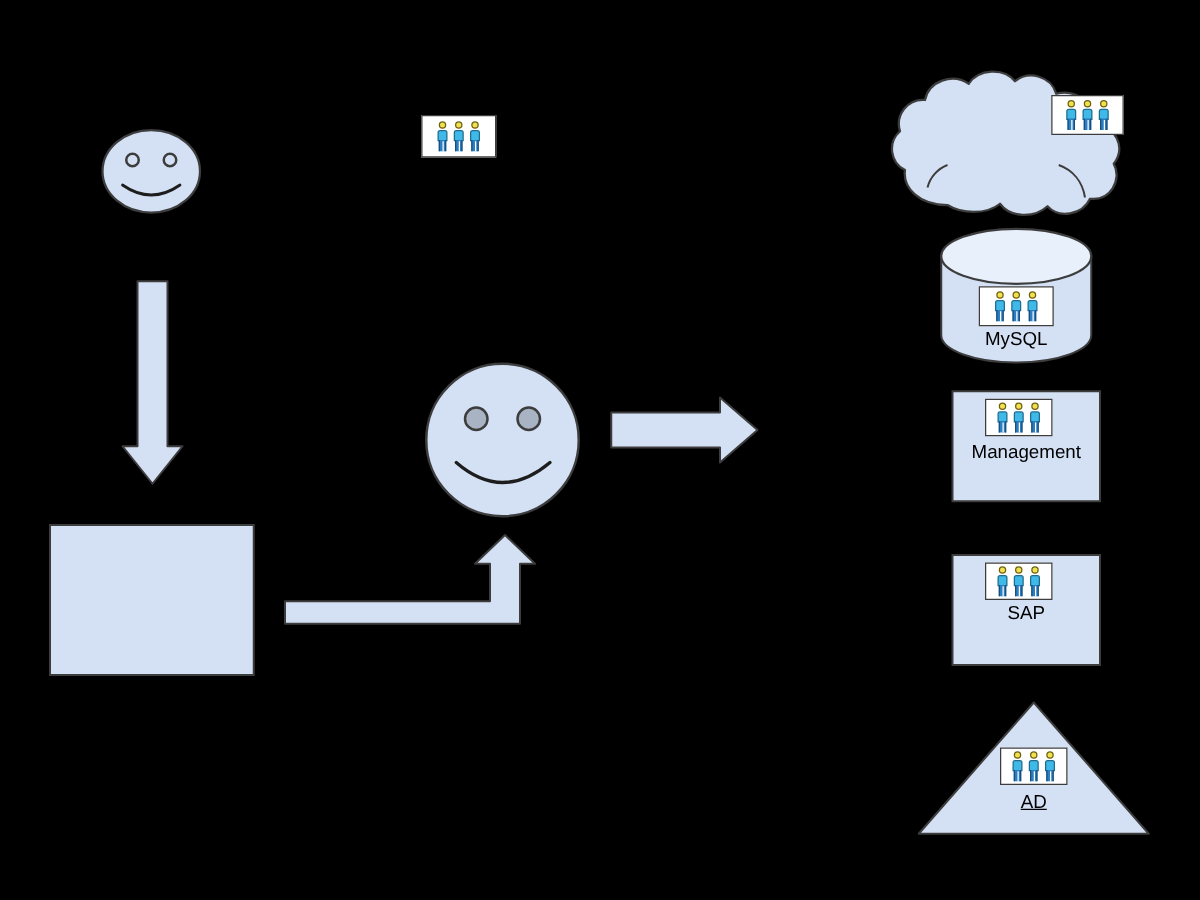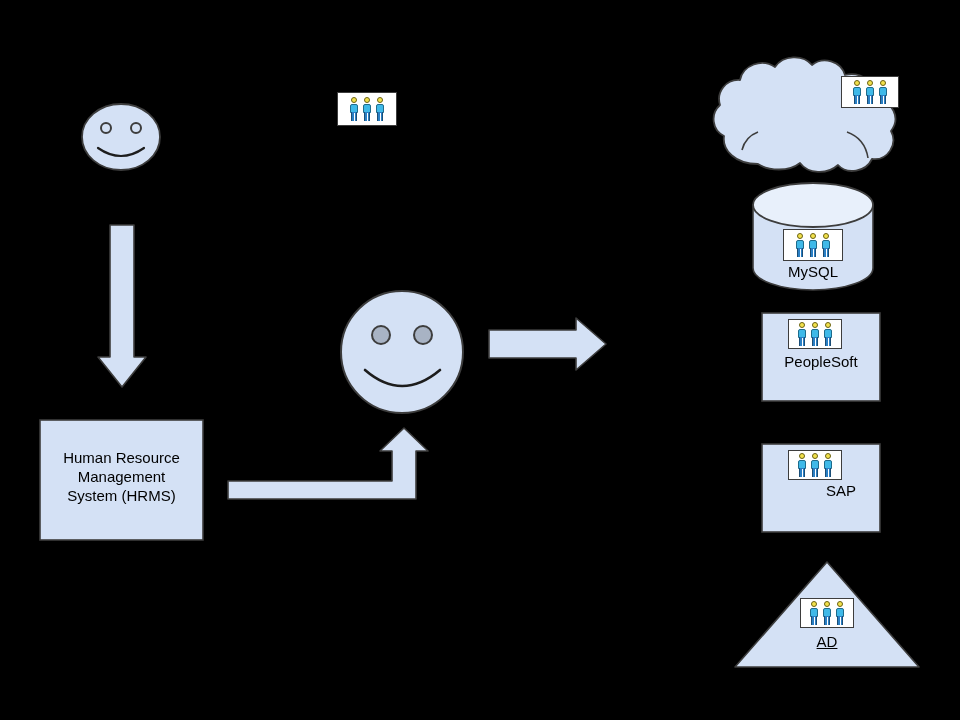--- a/index.html
+++ b/index.html
@@ -258,26 +258,23 @@
         <span class="torso"></span>
         <span class="legs"></span>
       </span>
     <span class="person">
         <span class="head"></span>
         <span class="torso"></span>
         <span class="legs"></span>
       </span>
   </div>
 
-  <div class="node-label" style="left:40px; top:448px; width:163px;">Human Resource
-Management
-System (HRMS)</div>
 
 
   <div class="node-label" style="left:753px; top:262px; width:120px;">MySQL</div>
 
-  <div class="node-label" style="left:762px; top:352px; width:118px;">PeopleSoft</div>
-
-  <div class="node-label" style="left:762px; top:481px; width:118px;margin-left:20px;">SAP</div>
+  <div class="node-label" style="left:762px; top:352px; width:118px;">Management</div>
+
+  <div class="node-label" style="left:762px; top:481px; width:118px;">SAP</div>
 
   <div class="node-label" style="left:770px; top:632px; width:114px;text-decoration:underline;">AD</div>
 
 </div>
 
 </body></html>

